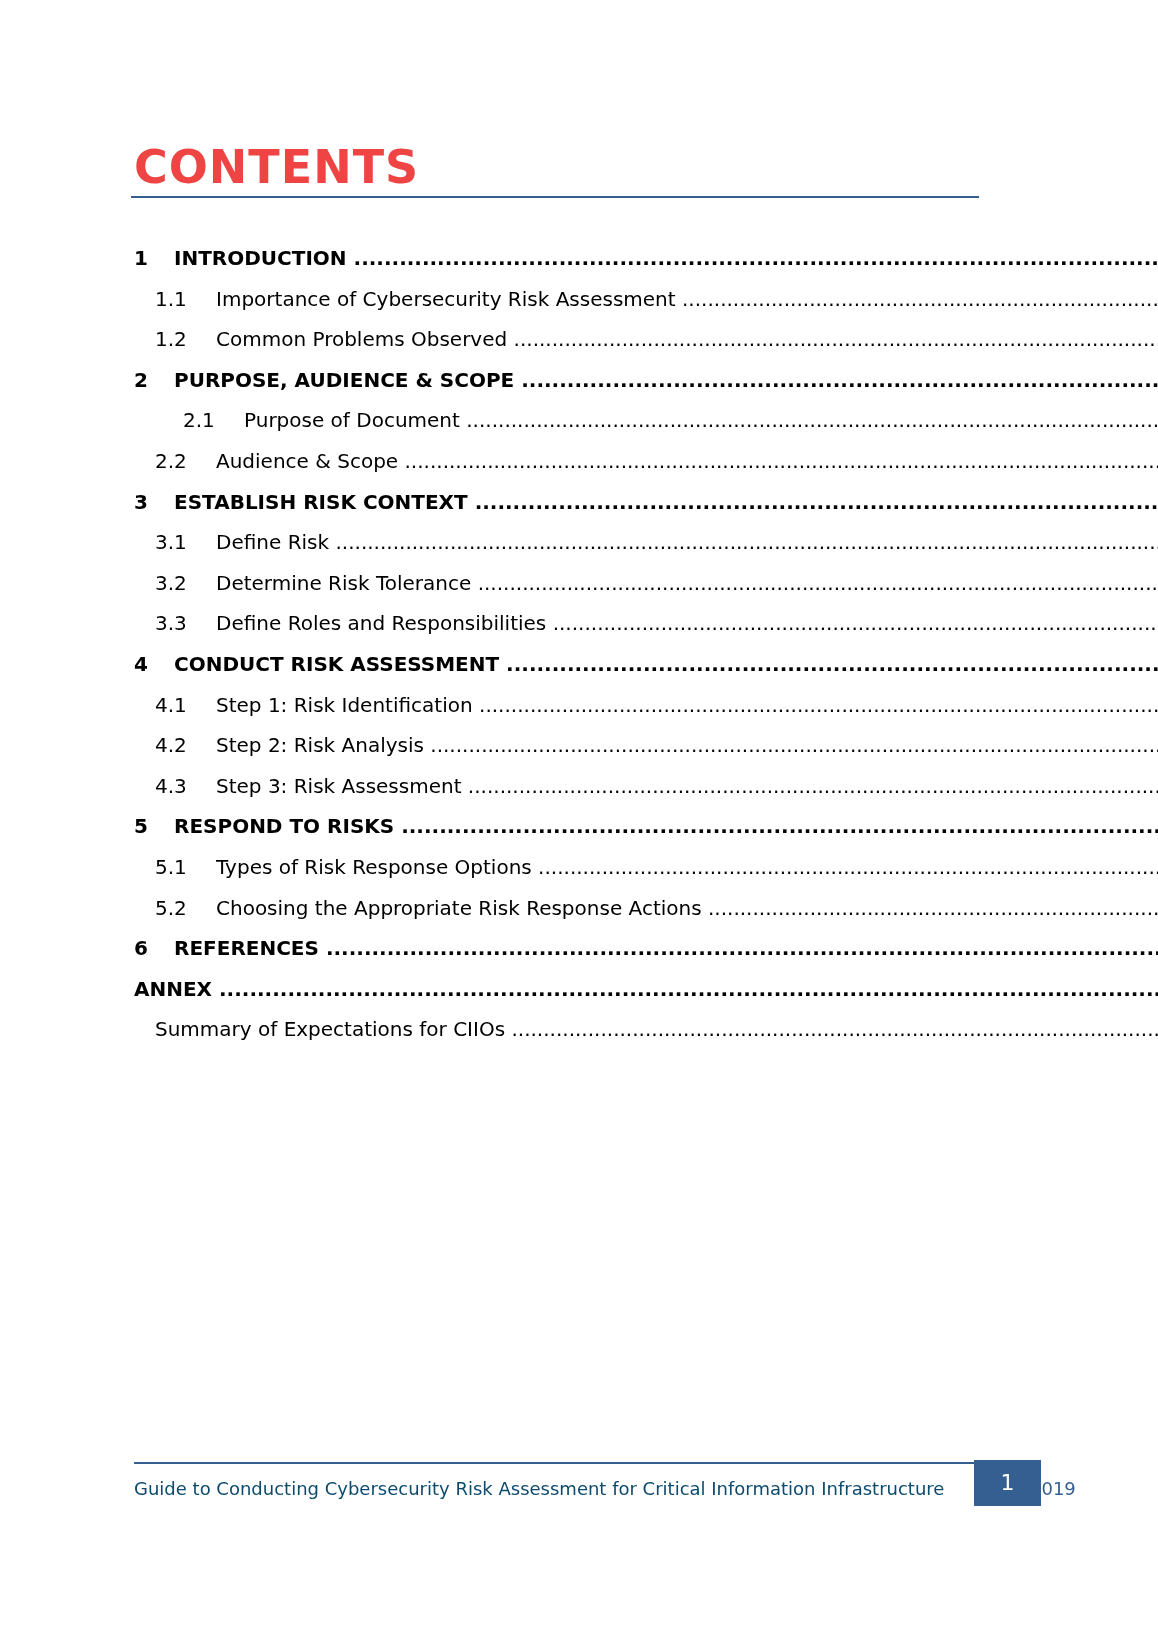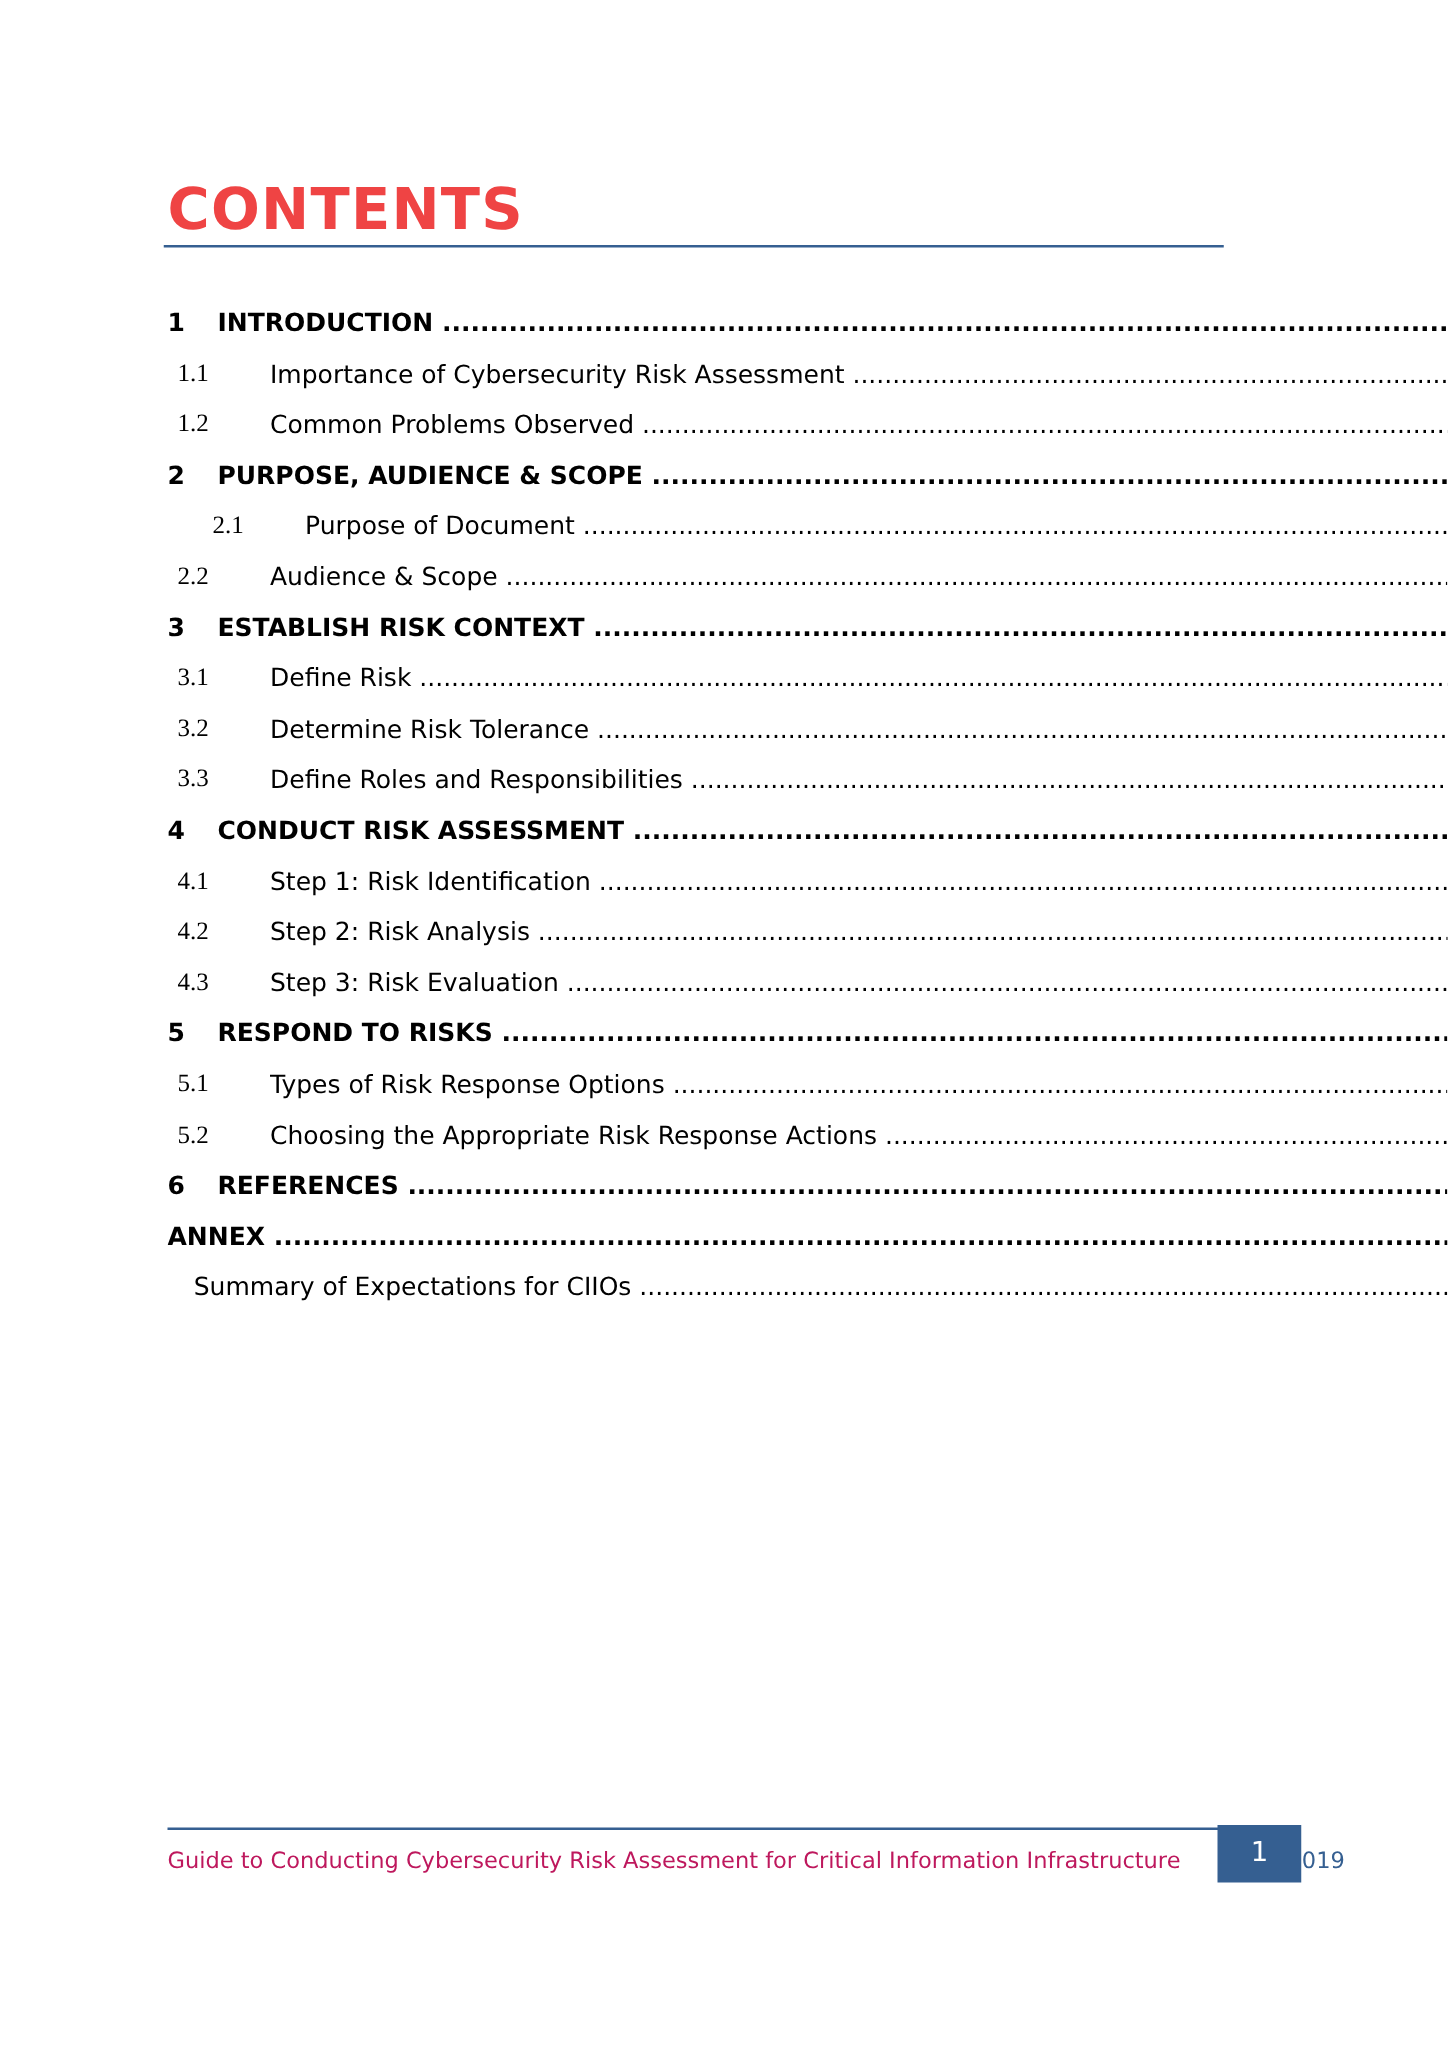--- a/index.html
+++ b/index.html
@@ -48,21 +48,21 @@
       font-size: 20px;
       line-height: 40px;
       cursor: pointer;
     }
     .toc-entry.lvl1 { font-weight: bold; }
     .toc-entry .num {
       position: absolute;
       top: 0;
     }
     .toc-entry.lvl1 .num { left: 134px; }
-    .toc-entry.lvl2 .num { left: 142px; font-family: Liberation Serif, serif; }
+    .toc-entry.lvl2 .num { left: 155px; }
     .toc-entry .label-wrap {
       position: absolute;
       top: 0;
       right: 0;
       overflow: hidden;
       white-space: nowrap;
     }
     .toc-entry.lvl1 .label-wrap { left: 174px; }
     .toc-entry.lvl2 .label-wrap { left: 216px; }
     .toc-entry.nonum.lvl1 .label-wrap { left: 134px; }
@@ -159,21 +159,21 @@
     <div class="toc-entry lvl2" style="top: 446.6px;">
       <span class="num">4.1</span>
       <span class="label-wrap"><span>Step 1: Risk Identification</span><span class="leader"> ....................................................................................................................................................................................................................................................................</span></span>
     </div>
     <div class="toc-entry lvl2" style="top: 487.2px; padding-left: 30px;">
       <span class="num">4.2</span>
       <span class="label-wrap"><span>Step 2: Risk Analysis</span><span class="leader"> ....................................................................................................................................................................................................................................................................</span></span>
     </div>
     <div class="toc-entry lvl2" style="top: 527.8px;">
       <span class="num">4.3</span>
-      <span class="label-wrap"><span>Step 3: Risk Evaluation</span><span class="leader"> ....................................................................................................................................................................................................................................................................</span></span>
+      <span class="label-wrap"><span>Step 3: Risk Assessment</span><span class="leader"> ....................................................................................................................................................................................................................................................................</span></span>
     </div>
     <div class="toc-entry lvl1" style="top: 568.4px;">
       <span class="num">5</span>
       <span class="label-wrap"><span>RESPOND TO RISKS</span><span class="leader"> ....................................................................................................................................................................................................................................................................</span></span>
     </div>
     <div class="toc-entry lvl2" style="top: 609px;">
       <span class="num">5.1</span>
       <span class="label-wrap"><span>Types of Risk Response Options</span><span class="leader"> ....................................................................................................................................................................................................................................................................</span></span>
     </div>
     <div class="toc-entry lvl2" style="top: 649.6px;">
@@ -186,15 +186,15 @@
     </div>
     <div class="toc-entry lvl1 nonum" style="top: 730.8px;">
       <span class="label-wrap"><span>ANNEX</span><span class="leader"> ....................................................................................................................................................................................................................................................................</span></span>
     </div>
     <div class="toc-entry lvl2 nonum" style="top: 771.4px;">
       <span class="label-wrap"><span>Summary of Expectations for CIIOs</span><span class="leader"> ....................................................................................................................................................................................................................................................................</span></span>
     </div>
   </div>
 
 <div class="footer-rule" style="background: rgb(53, 95, 145);"></div>
-<div class="footer-text" style="color: #be185d;">Guide to Conducting Cybersecurity Risk Assessment for Critical Information Infrastructure</div>
+<div class="footer-text" style="color: #0c4a6e;">Guide to Conducting Cybersecurity Risk Assessment for Critical Information Infrastructure</div>
 <div class="footer-year" style="color: rgb(53, 95, 145);">2019</div>
 <div class="page-box" style="background: rgb(53, 95, 145); color: rgb(255, 255, 255);">1</div>
 
 </body></html>

